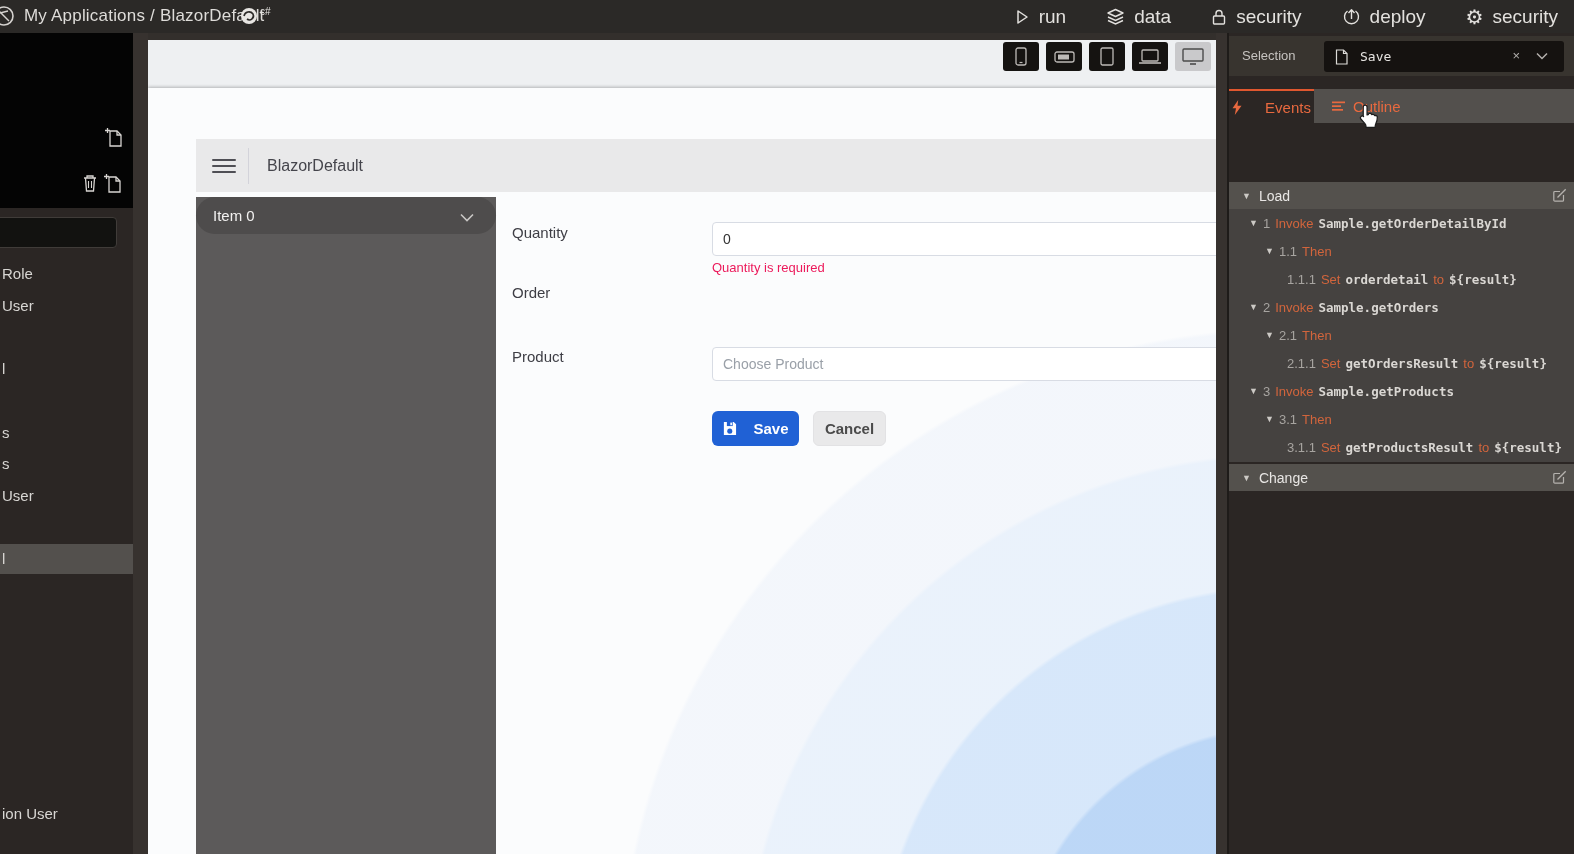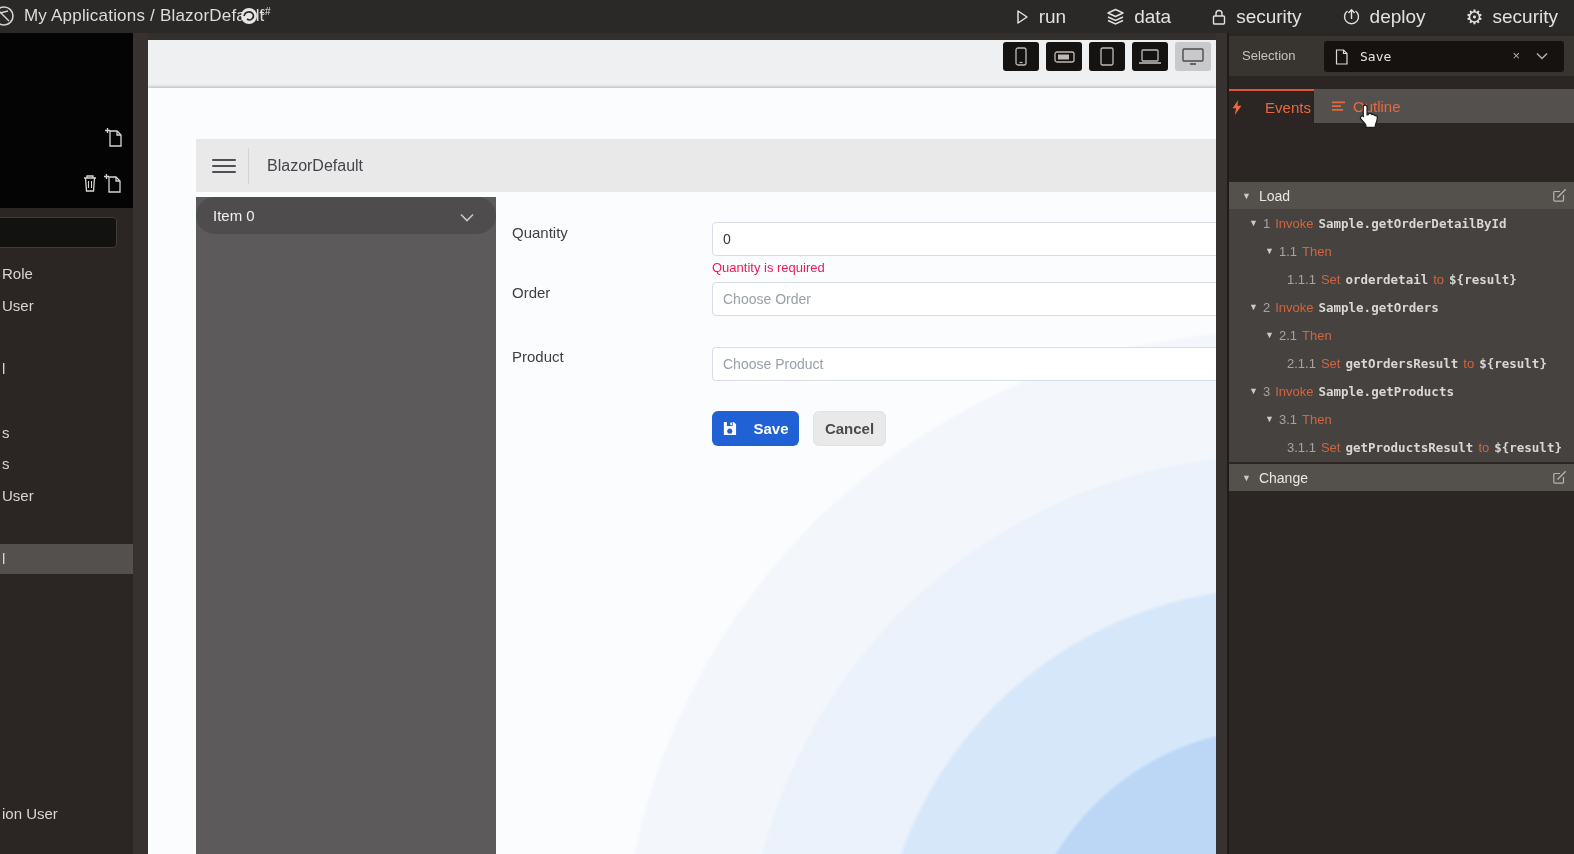--- a/index.html
+++ b/index.html
@@ -282,21 +282,20 @@
             </svg>
         </span>
       </div>
     </div>
 
     <span class="form-label" style="top:136px;">Quantity</span>
     <input class="form-input" style="top: 134px;" value="0">
     <span id="field-error">Quantity is required</span>
 
     <span class="form-label" style="top:196px;">Order</span>
-    <input class="form-input" style="top: 194px;" placeholder="Choose Order">
 
     <span class="form-label" style="top:260px;">Product</span>
     <input class="form-input" style="top: 259px;" placeholder="Choose Product">
 
     <button id="save-btn">
       <span>
         <svg width="15" height="15" viewBox="0 0 16 16">
             <path d="M2 1 h10.5 L15 3.5 V15 H2 Z" fill="#fff" rx="2"></path>
             <rect x="5.2" y="1" width="6.2" height="4.4" fill="#2061d5"></rect>
             <rect x="8.9" y="1.7" width="1.7" height="2.8" fill="#fff"></rect>

